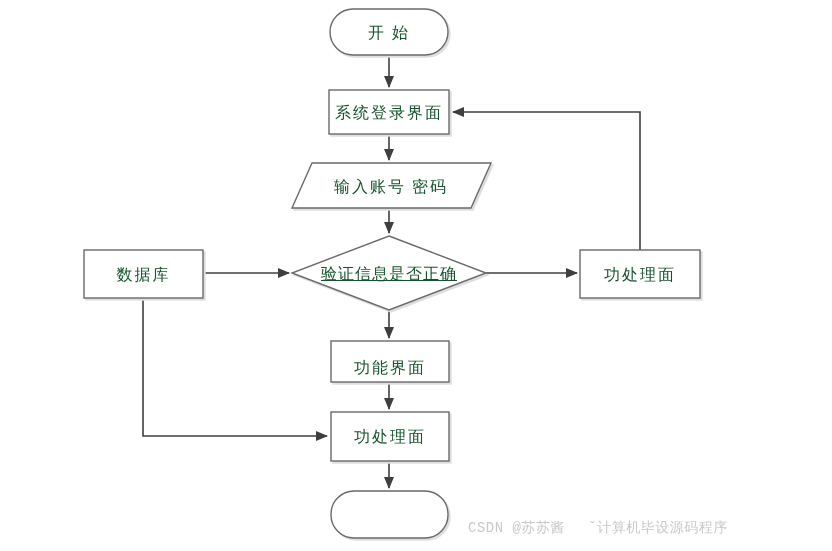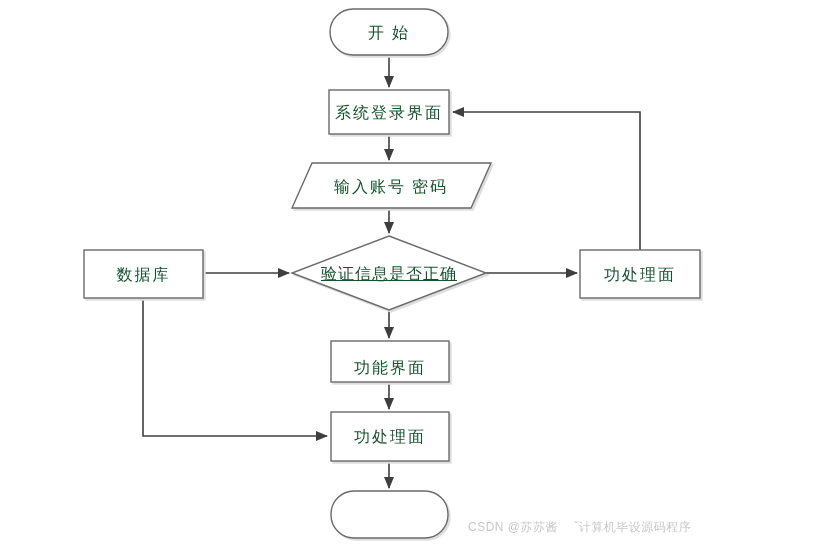--- a/index.html
+++ b/index.html
@@ -43,23 +43,23 @@
     letter-spacing: 2px;
     line-height: 21px;
     white-space: nowrap;
     pointer-events: none;
   }
   .watermark {
     position: absolute;
     left: 468px;
     top: 519px;
     color: #c9c9c9;
-    font-size: 12px;
+    font-size: 14px;
     letter-spacing: 0.5px;
-    font-family: Liberation Sans, sans-serif;
+    font-family: Liberation Mono, monospace;
     white-space: nowrap;
   }
 </style>
 </head>
 <body>
 
 <div class="stage">
 
   <svg width="832" height="551" viewBox="0 0 832 551">
     <defs>

